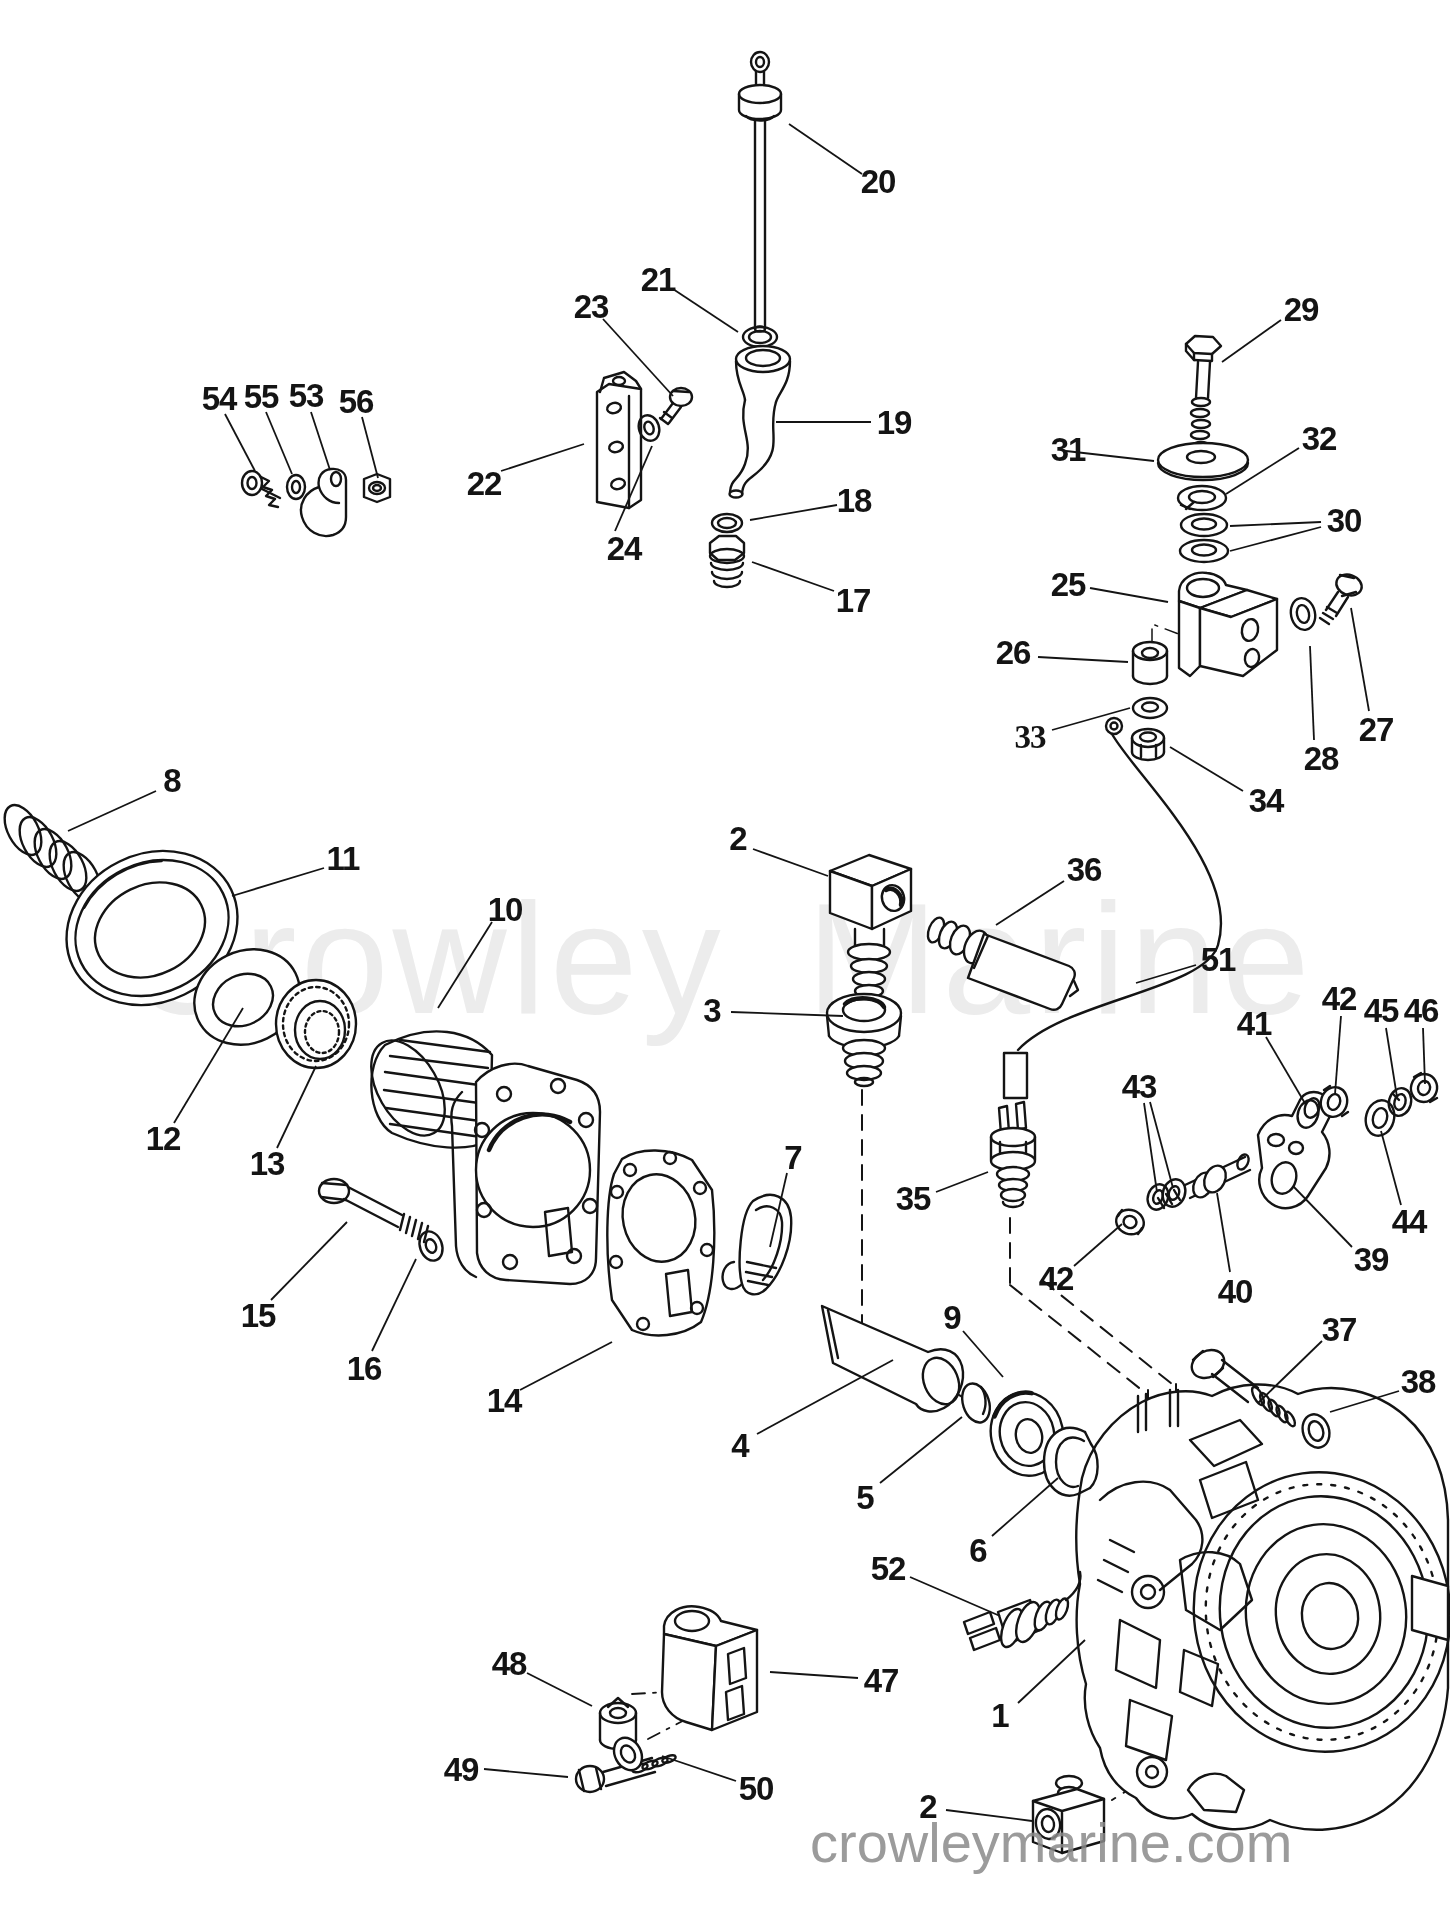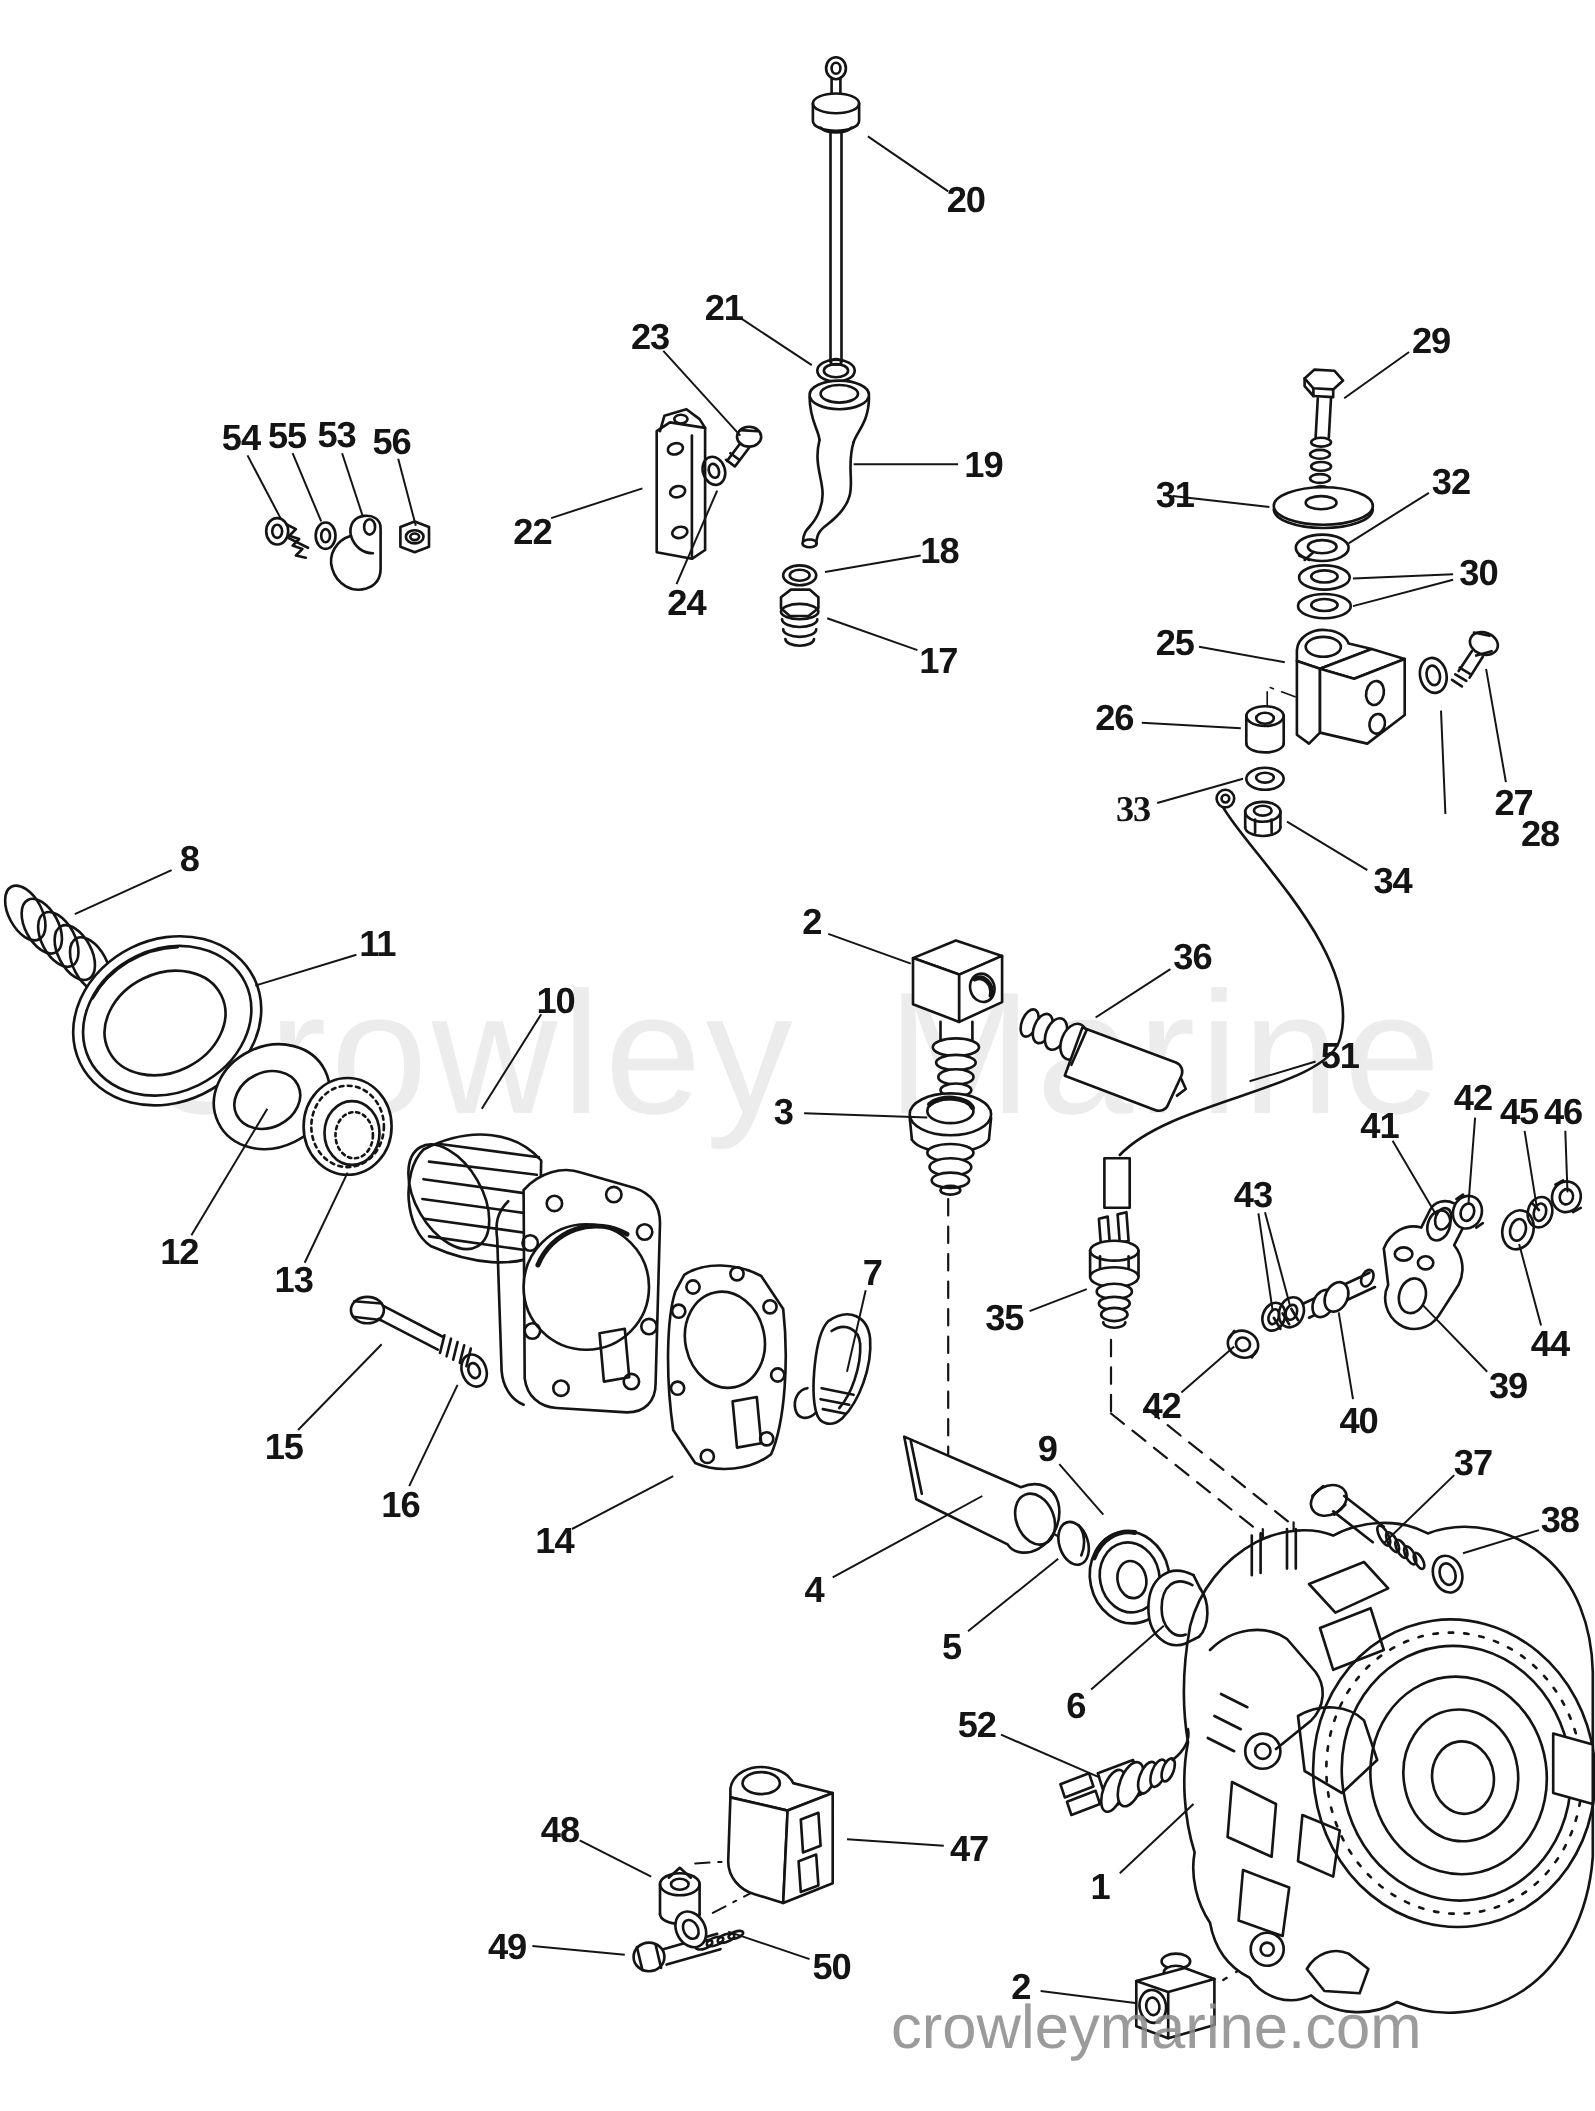--- a/index.html
+++ b/index.html
@@ -614,21 +614,21 @@
       <div class="callout" style="left: 854px; top: 500px;">18</div>
       <div class="callout" style="left: 894px; top: 422px;">19</div>
       <div class="callout" style="left: 878px; top: 181px;">20</div>
       <div class="callout" style="left: 658px; top: 279px;">21</div>
       <div class="callout" style="left: 484px; top: 483px;">22</div>
       <div class="callout" style="left: 591px; top: 306px;">23</div>
       <div class="callout" style="left: 624px; top: 548px;">24</div>
       <div class="callout" style="left: 1068px; top: 584px;">25</div>
       <div class="callout" style="left: 1013px; top: 652px;">26</div>
       <div class="callout" style="left: 1376px; top: 729px;">27</div>
-      <div class="callout" style="left: 1400px; top: 758px;">28</div>
+      <div class="callout" style="left: 1321px; top: 758px;">28</div>
       <div class="callout" style="left: 1301px; top: 309px;">29</div>
       <div class="callout" style="left: 1344px; top: 520px;">30</div>
       <div class="callout" style="left: 1043px; top: 449px; margin-left: 25px;">31</div>
       <div class="callout" style="left: 1319px; top: 438px;">32</div>
       <div class="callout" style="left: 1030px; top: 737px; font-family: Liberation Serif, serif;">33</div>
       <div class="callout" style="left: 1266px; top: 800px;">34</div>
       <div class="callout" style="left: 913px; top: 1198px;">35</div>
       <div class="callout" style="left: 1084px; top: 869px;">36</div>
       <div class="callout" style="left: 1339px; top: 1329px;">37</div>
       <div class="callout" style="left: 1418px; top: 1381px;">38</div>

